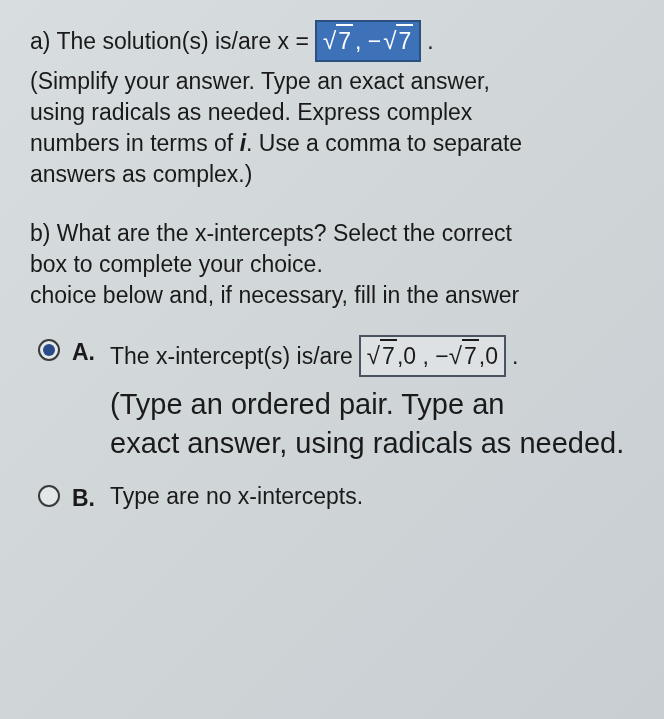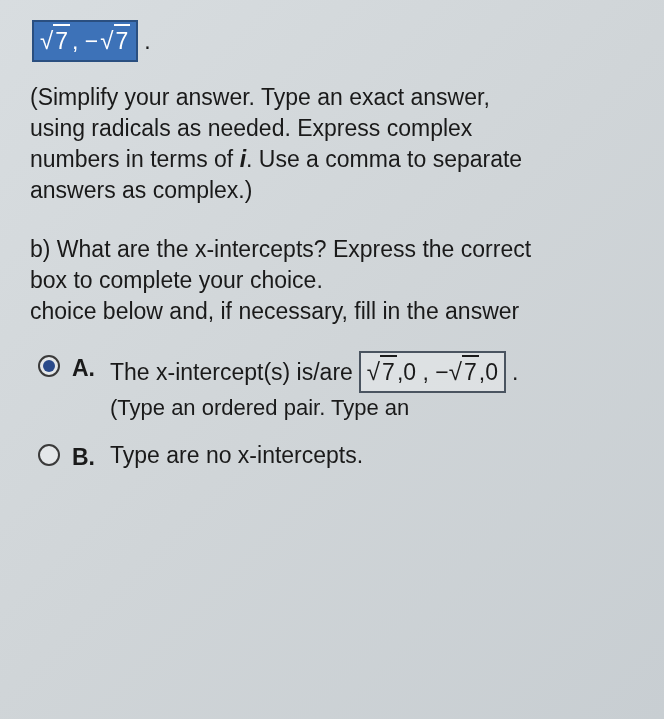--- a/index.html
+++ b/index.html
@@ -33,21 +33,21 @@
       padding: 2px 6px;
       margin: 0 2px;
       background: rgba(255,255,255,0.3);
     }
     .answer-box.highlighted {
       background: #3d72b8;
       color: #fff;
       border-color: #2a4f80;
     }
     .instruction {
-      margin-top: 20px;
+      margin-top: 4px;
     }
     .choices {
       margin-top: 24px;
       padding-left: 8px;
     }
     .choice {
       display: flex;
       align-items: flex-start;
       gap: 12px;
       margin-bottom: 18px;
@@ -75,22 +75,22 @@
     .choice-letter {
       font-weight: bold;
       flex-shrink: 0;
       width: 26px;
       margin-top: 2px;
     }
     .choice-body {
       flex: 1;
     }
     .choice-instruction {
-      margin-top: 0;
-      font-size: 22px;
+      margin-top: 8px;
+      font-size: 29px;
     }
     .sqrt {
       display: inline-flex;
       align-items: baseline;
     }
     .sqrt-sym {
       font-size: 1.05em;
     }
     .sqrt-arg {
       border-top: 2px solid currentColor;
@@ -102,20 +102,21 @@
     .bold-i {
       font-style: italic;
       font-weight: bold;
     }
   </style>
 </head>
 <body>
 
 <div class="section">
   <div class="question-line">
+    <span>a) The solution(s) is/are x =</span>
     <span class="answer-box highlighted">
       <span class="sqrt">
         <span class="sqrt-sym">√</span>
           <span class="sqrt-arg">7</span>
       </span><span class="minus">, −</span><span class="sqrt">
         <span class="sqrt-sym">√</span>
           <span class="sqrt-arg">7</span>
       </span>
     </span>
     <span>.</span>
@@ -125,21 +126,21 @@
     <div>using radicals as needed. Express complex</div>
     <div>
       <span>numbers in terms of </span><span class="bold-i">i</span><span>. Use a comma to separate</span>
     </div>
     <div>answers as complex.)</div>
   </div>
 </div>
 
 <div class="section">
   <div>
-    <div>b) What are the x-intercepts? Express the correct</div>
+    <div>b) What are the x-intercepts? Select the correct</div>
     <div>box to complete your choice.</div>
     <div>choice below and, if necessary, fill in the answer</div>
   </div>
 
   <div class="choices">
 
     <div class="choice">
       <div class="radio selected"></div>
       <div class="choice-letter">A.</div>
       <div class="choice-body">
@@ -151,20 +152,21 @@
                 <span class="sqrt-arg">7</span>
             </span><span>,0</span><span> , −</span><span class="sqrt">
               <span class="sqrt-sym">√</span>
                 <span class="sqrt-arg">7</span>
             </span><span>,0</span>
           </span>
           <span>.</span>
         </div>
         <div class="choice-instruction">
           <div>(Type an ordered pair. Type an</div>
+          <div>exact answer, using radicals as needed.</div>
         </div>
       </div>
     </div>
 
     <div class="choice">
       <div class="radio"></div>
       <div class="choice-letter">B.</div>
       <div class="choice-body">
         <span>Type are no x-intercepts.</span>
       </div>

